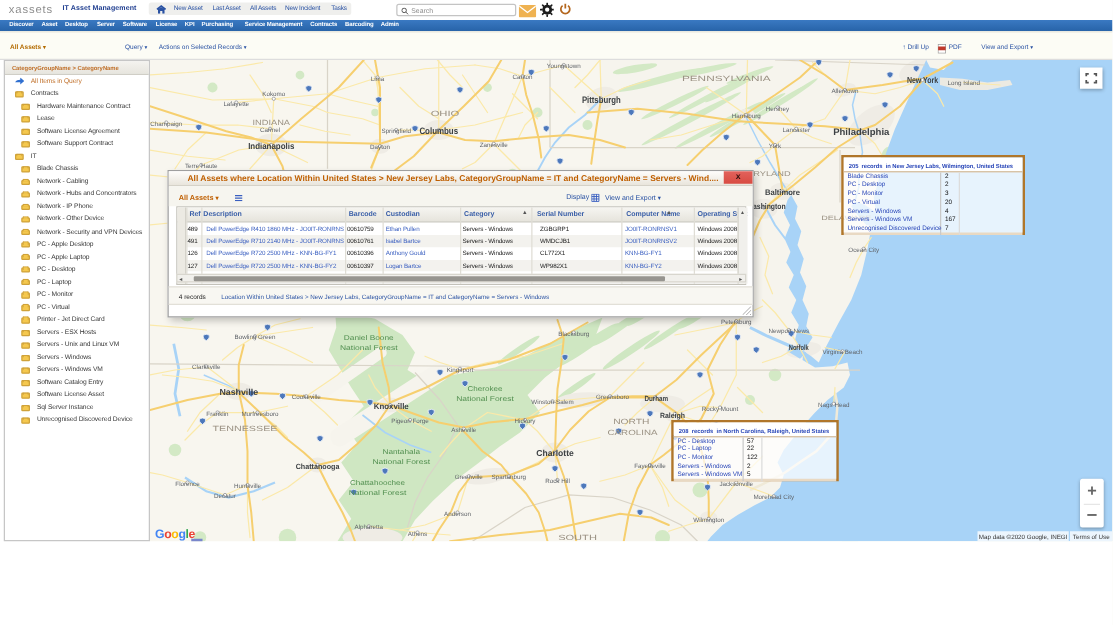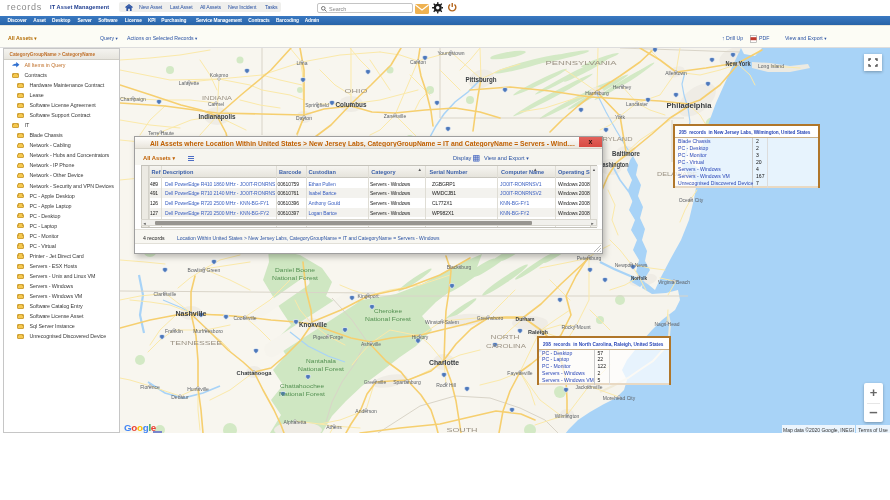--- a/index.html
+++ b/index.html
@@ -34,21 +34,21 @@
 #dlgrow2 { position:absolute; left:0; top:12px; width:467px; height:16px; background:#f6f5ef; }
 #dlgrow2 .aa { position:absolute; left:8px; top:5.5px; font-size:5.8px; font-weight:bold; color:#bf5f00; }
 #dlgrow2 .blue { position:absolute; top:5.5px; font-size:5.6px; color:#2a52a3; }
 .hcell { position:absolute; font-size:5.6px; font-weight:bold; color:#3a5fa8; top:3px; white-space:nowrap; }
 .dcell { position:absolute; font-size:5px; letter-spacing:-0.1px; white-space:nowrap; color:#222; }
 .dcell.b { color:#3a5fc0; }
 </style></head><body>
 <div id="page">
 
 <div id="topbar">
- <span id="logo">records</span>
+ <span id="logo">xassets</span>
  <span id="apptitle">IT Asset Management</span>
  <div id="tabstrip"></div>
  <svg class="abs" style="left:125px;top:4px" width="8" height="7" viewBox="0 0 9 8">
         <path d="M4.5 0 L9 3.5 L8 4.5 L4.5 1.8 L1 4.5 L0 3.5 Z M1.5 4.2 L4.5 2 L7.5 4.2 V8 H5.5 V5.5 H3.5 V8 H1.5 Z" fill="#2a52a3"></path>
       </svg>
  <span class="tab" style="left:139px">New Asset</span>
  <span class="tab" style="left:170px">Last Asset</span>
  <span class="tab" style="left:200px">All Assets</span>
  <span class="tab" style="left:228px">New Incident</span>
  <span class="tab" style="left:265px">Tasks</span>

